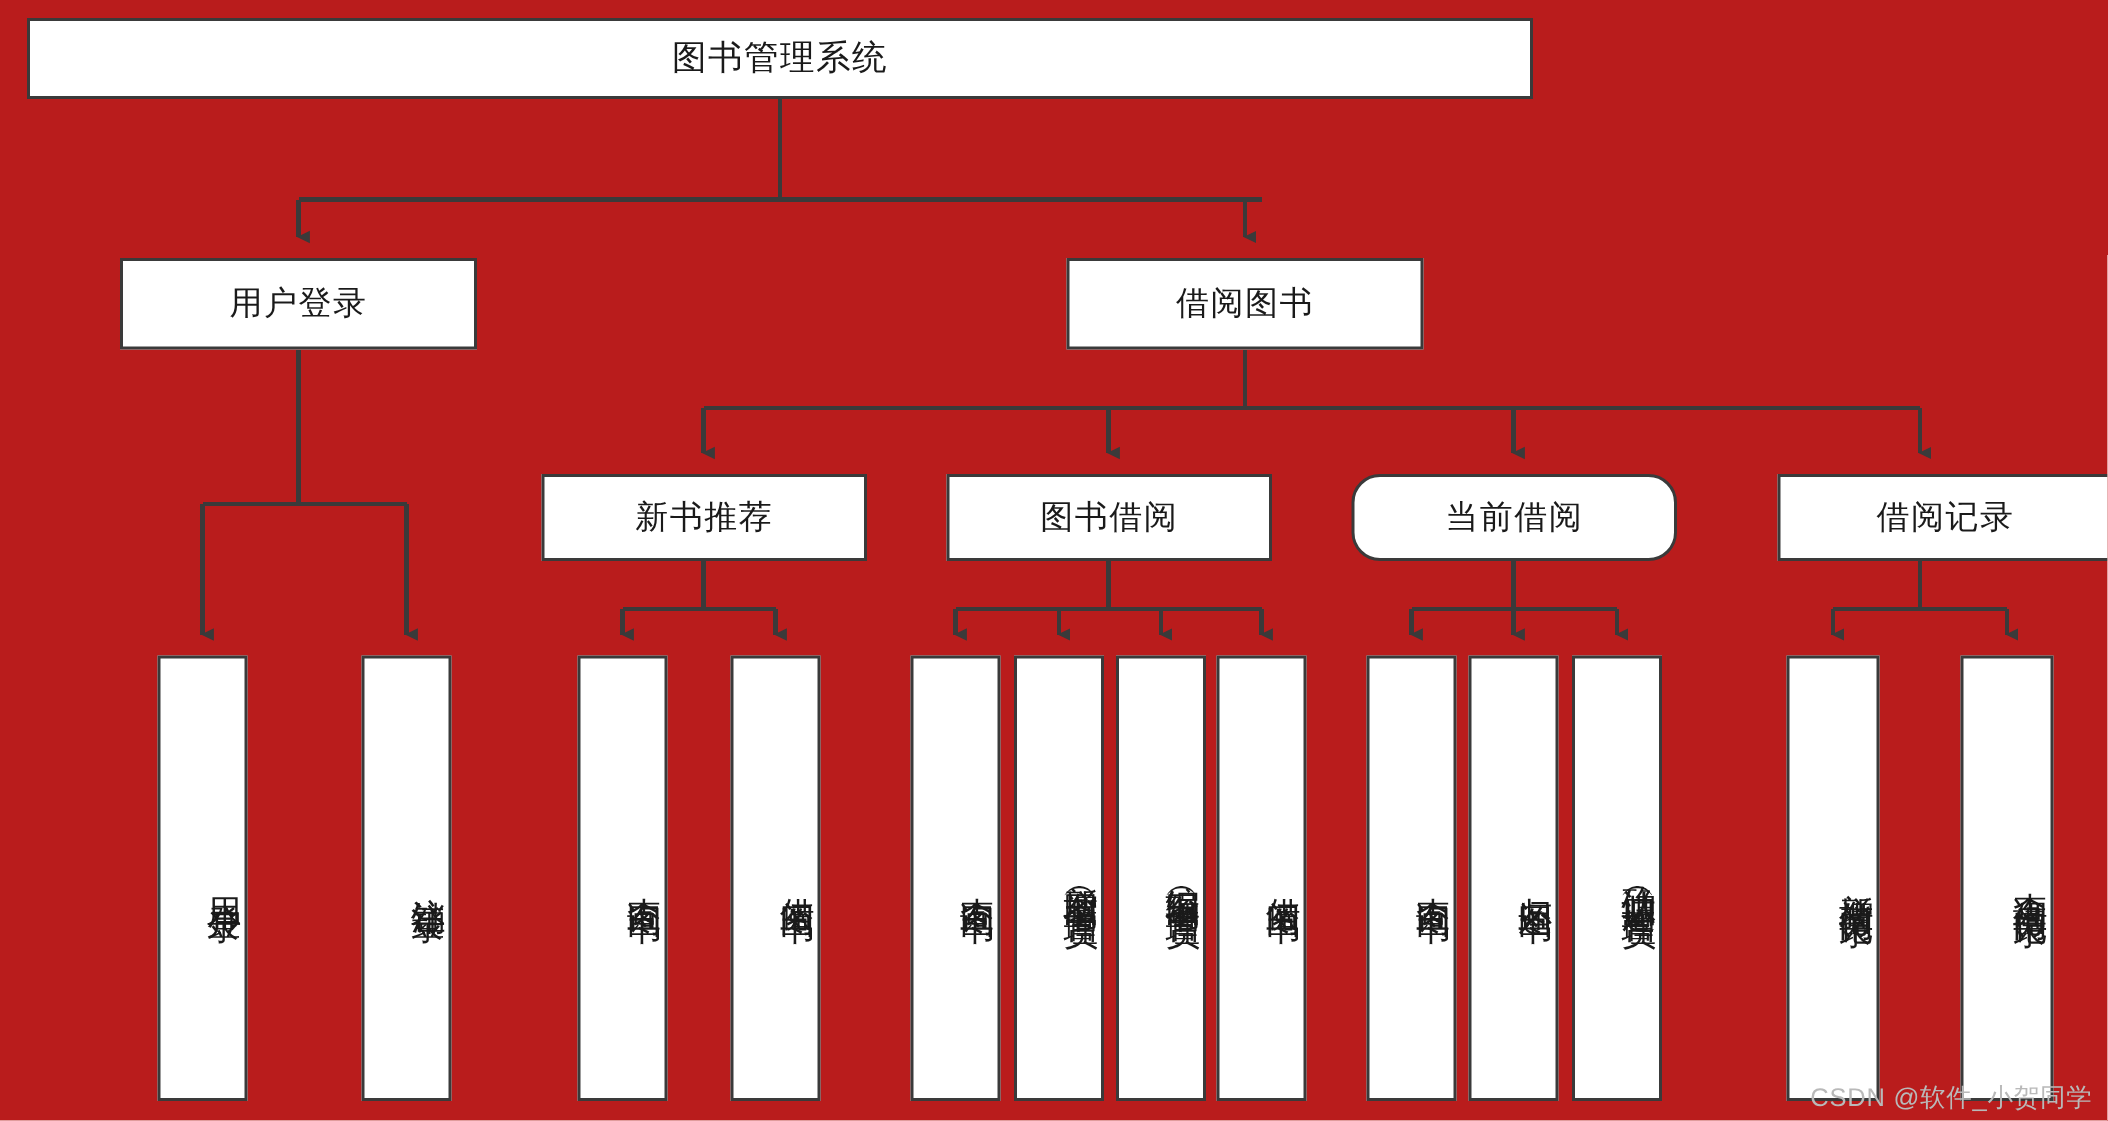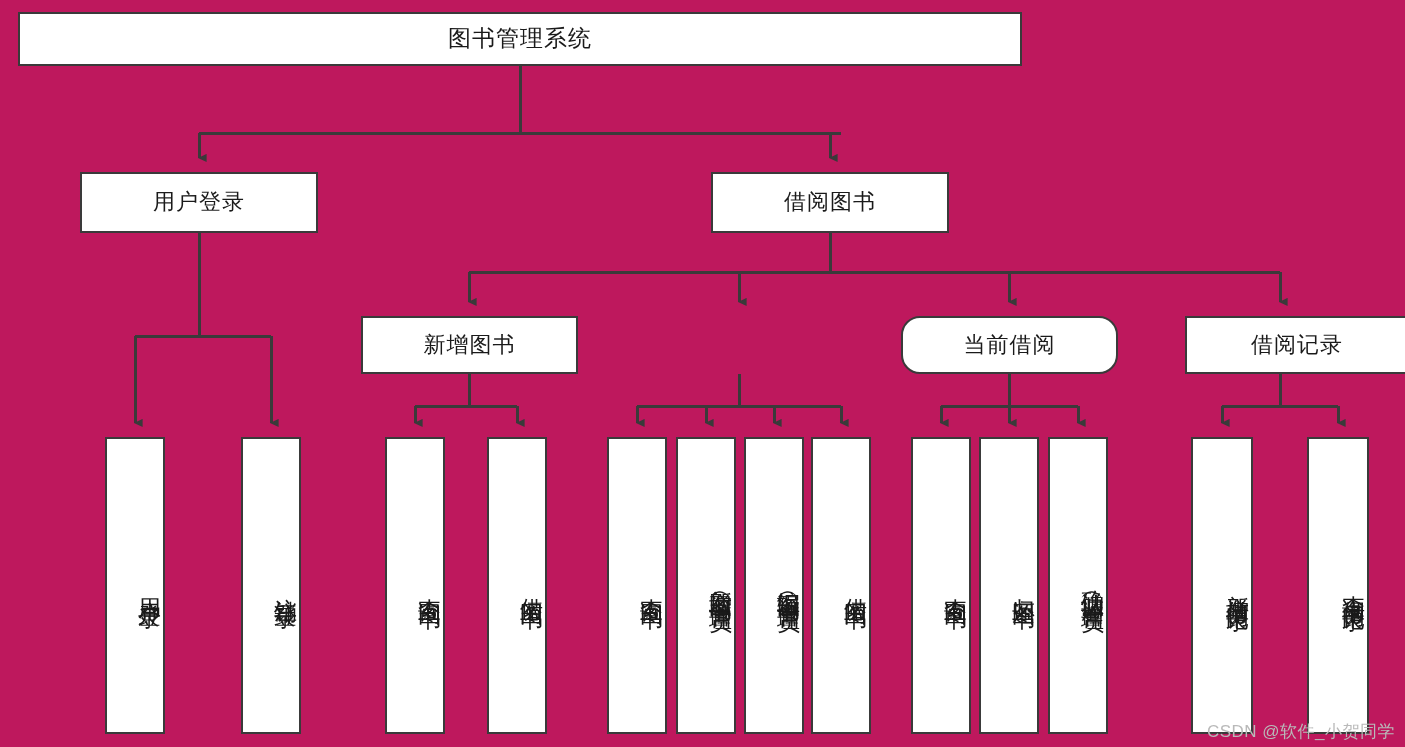--- a/index.html
+++ b/index.html
@@ -8,21 +8,21 @@
     padding: 0;
     background: #ffffff;
   }
   body {
     font-family: "Liberation Sans", "DejaVu Sans", sans-serif;
   }
   #canvas {
     position: relative;
     width: 1405px;
     height: 747px;
-    background: #be185d;
+    background: #b91c1c;
     overflow: hidden;
   }
   #diagram-svg {
     position: absolute;
     left: 0;
     top: 0;
     width: 1405px;
     height: 747px;
   }
   
@@ -137,23 +137,26 @@
 
   <div class="node node-h" style="left:80px; top:172px; width:238px; height:61px;">
     <span>用户登录</span>
   </div>
 
   <div class="node node-h" style="left:711px; top:172px; width:238px; height:61px;">
     <span>借阅图书</span>
   </div>
 
   <div class="node node-h" style="left:361px; top:316px; width:217px; height:58px;">
-    <span>新增图书</span>
-  </div>
-
+    <span>新书推荐</span>
+  </div>
+
+  <div class="node node-h" style="left:631px; top:316px; width:217px; height:58px;">
+    <span>图书借阅</span>
+  </div>
 
   <div class="node node-h" style="left:901px; top:316px; width:217px; height:58px;border-radius:19px;">
     <span>当前借阅</span>
   </div>
 
   <div class="node node-h" style="left:1172px; top:316px; width:224px; height:58px;margin-left:13px;">
     <span>借阅记录</span>
   </div>
 
   <div class="node node-v" style="left:105px; top:437px; width:60px; height:297px;">

